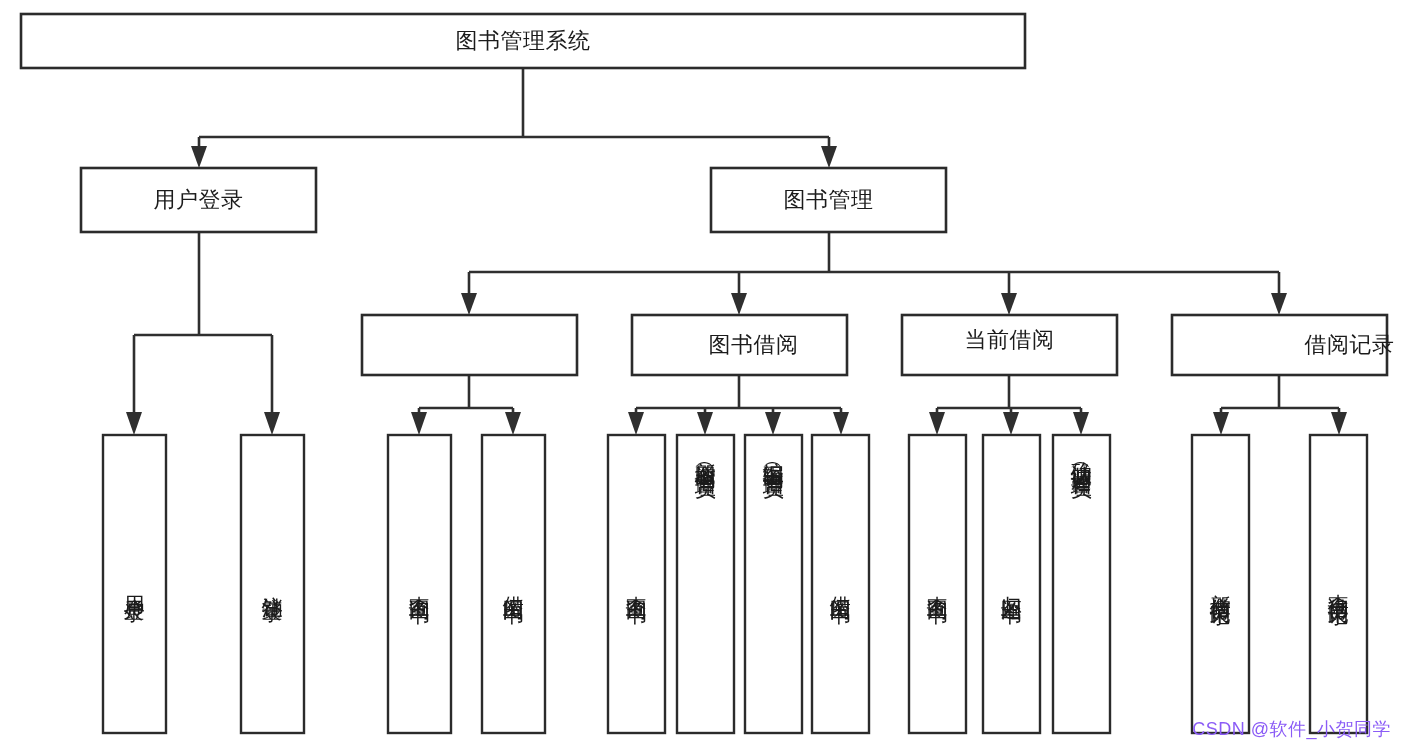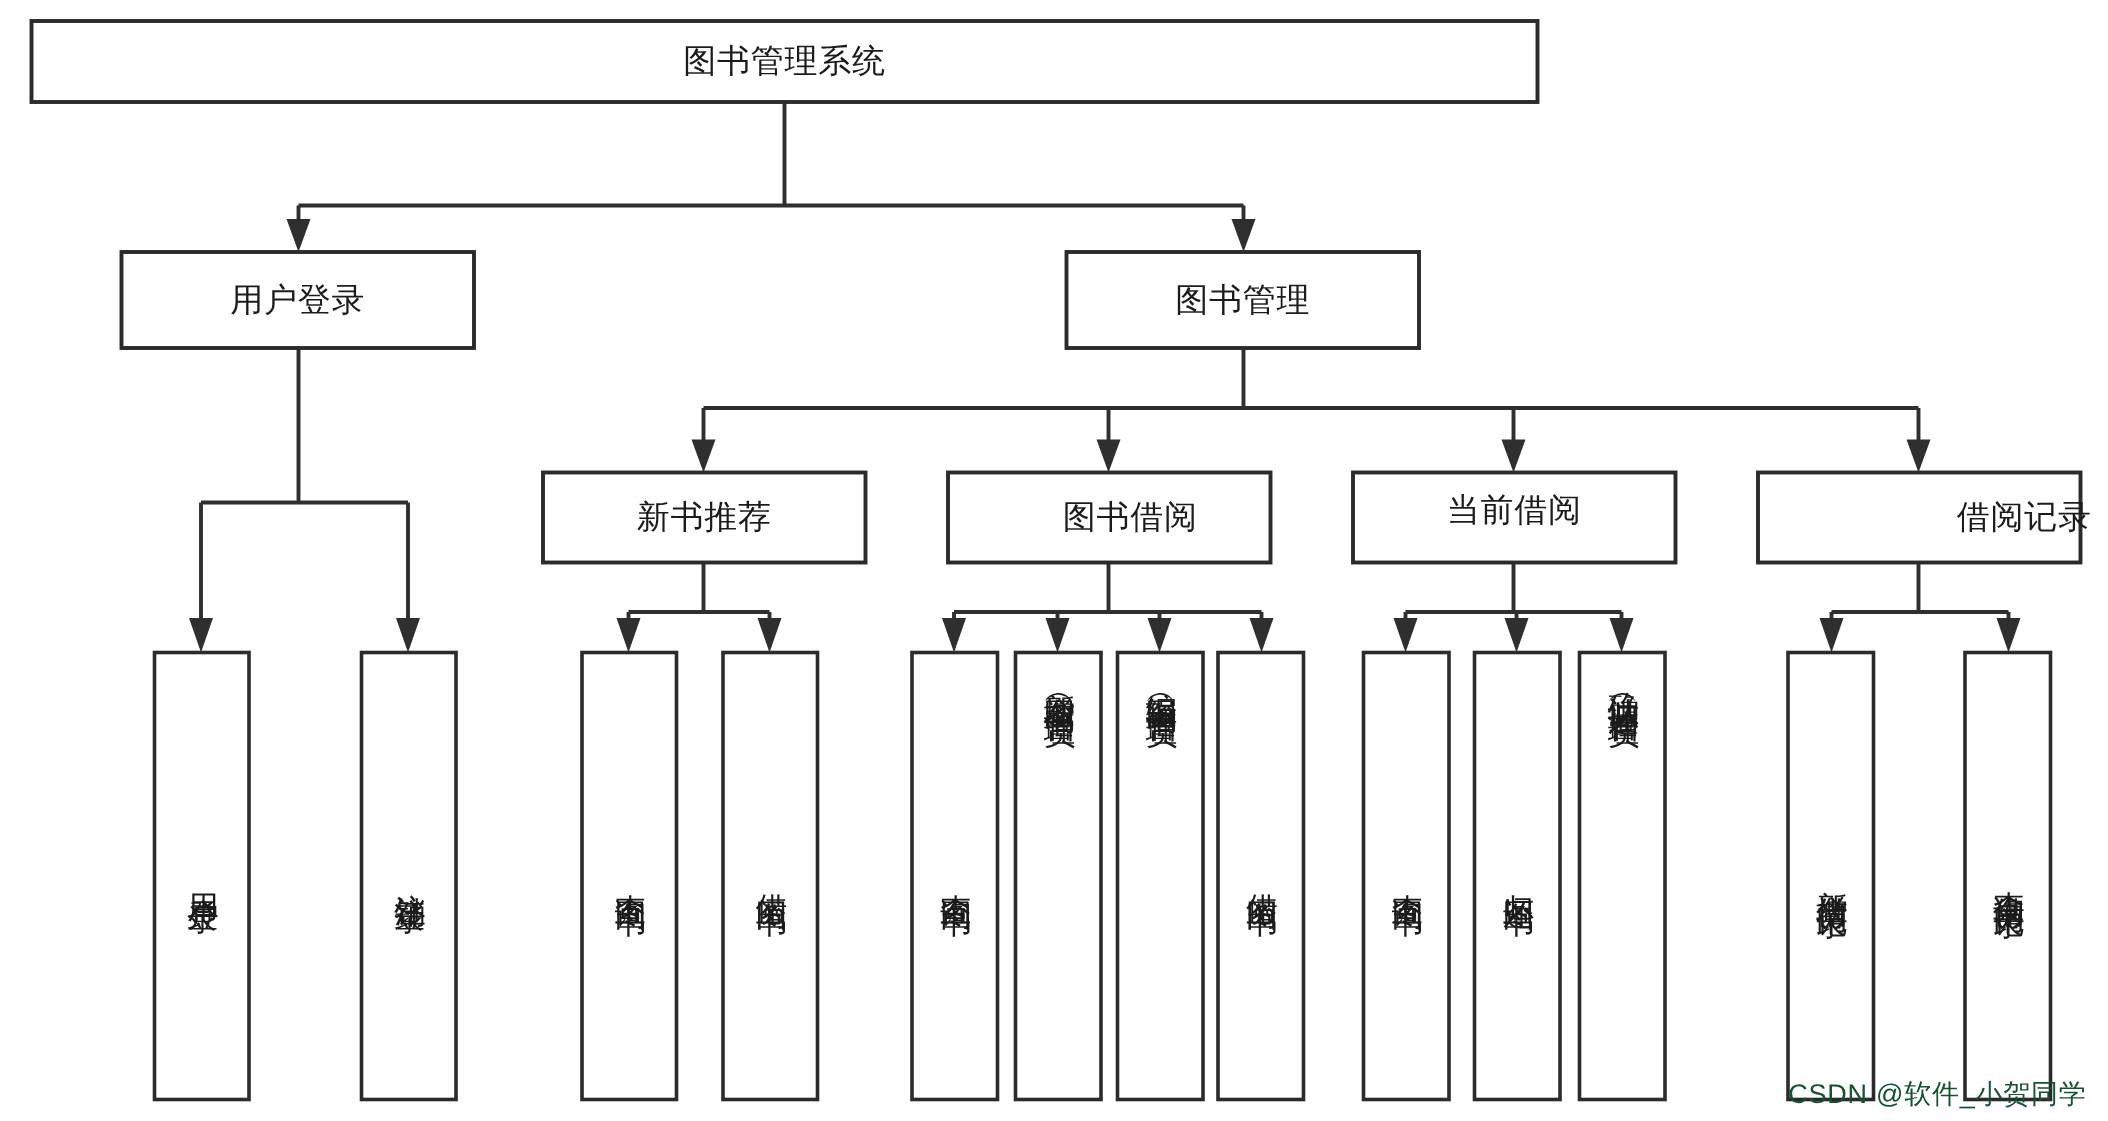--- a/index.html
+++ b/index.html
@@ -71,21 +71,21 @@
   }
   .node-label.vertical.mid {
     justify-content: center;
     padding-top: 0;
   }
   .watermark {
     position: absolute;
     right: 14px;
     bottom: 6px;
     font-size: 18px;
-    color: #14532d;
+    color: #8b5cf6;
     font-family: "Liberation Sans", "DejaVu Sans", sans-serif;
     white-space: nowrap;
     letter-spacing: 0.5px;
   }
 </style>
 </head>
 <body>
 
 <div id="diagram-root">
 
@@ -173,21 +173,20 @@
     <rect class="node-rect thin" x="1053" y="435" width="57" height="298"></rect>
     <rect class="node-rect thin" x="1192" y="435" width="57" height="298"></rect>
     <rect class="node-rect thin" x="1310" y="435" width="57" height="298"></rect>
   </svg>
 
   <div class="node-label horizontal" style="left:21px; top:14px; width:1004px; height:54px;border-radius:15px;">图书管理系统</div>
 
   <div class="node-label horizontal" style="left:81px; top:168px; width:235px; height:64px;">用户登录</div>
   <div class="node-label horizontal" style="left:711px; top:168px; width:235px; height:64px;border-radius:29px;">图书管理</div>
 
-  <div class="node-label horizontal" style="left:362px; top:315px; width:215px; height:60px;">新书推荐</div>
   <div class="node-label horizontal" style="left:632px; top:315px; width:243px; height:60px;">图书借阅</div>
   <div class="node-label horizontal" style="left:902px; top:315px; width:215px; height:50px;font-family:Liberation Serif, serif;">当前借阅</div>
   <div class="node-label horizontal" style="left:1242px; top:315px; width:215px; height:60px;border-radius:21px;">借阅记录</div>
 
   <div class="node-label vertical mid" style="left:103px; top:435px; width:63px; height:298px;">用户登录</div>
   <div class="node-label vertical mid" style="left:241px; top:435px; width:63px; height:298px;">注销登录</div>
   <div class="node-label vertical mid" style="left:388px; top:435px; width:63px; height:298px;">查询图书</div>
   <div class="node-label vertical mid" style="left:482px; top:435px; width:63px; height:298px;">借阅图书</div>
   <div class="node-label vertical mid" style="left:608px; top:435px; width:57px; height:298px;">查询图书</div>
   <div class="node-label vertical" style="left:677px; top:435px; width:57px; height:298px;">新增图书（管理员）</div>

